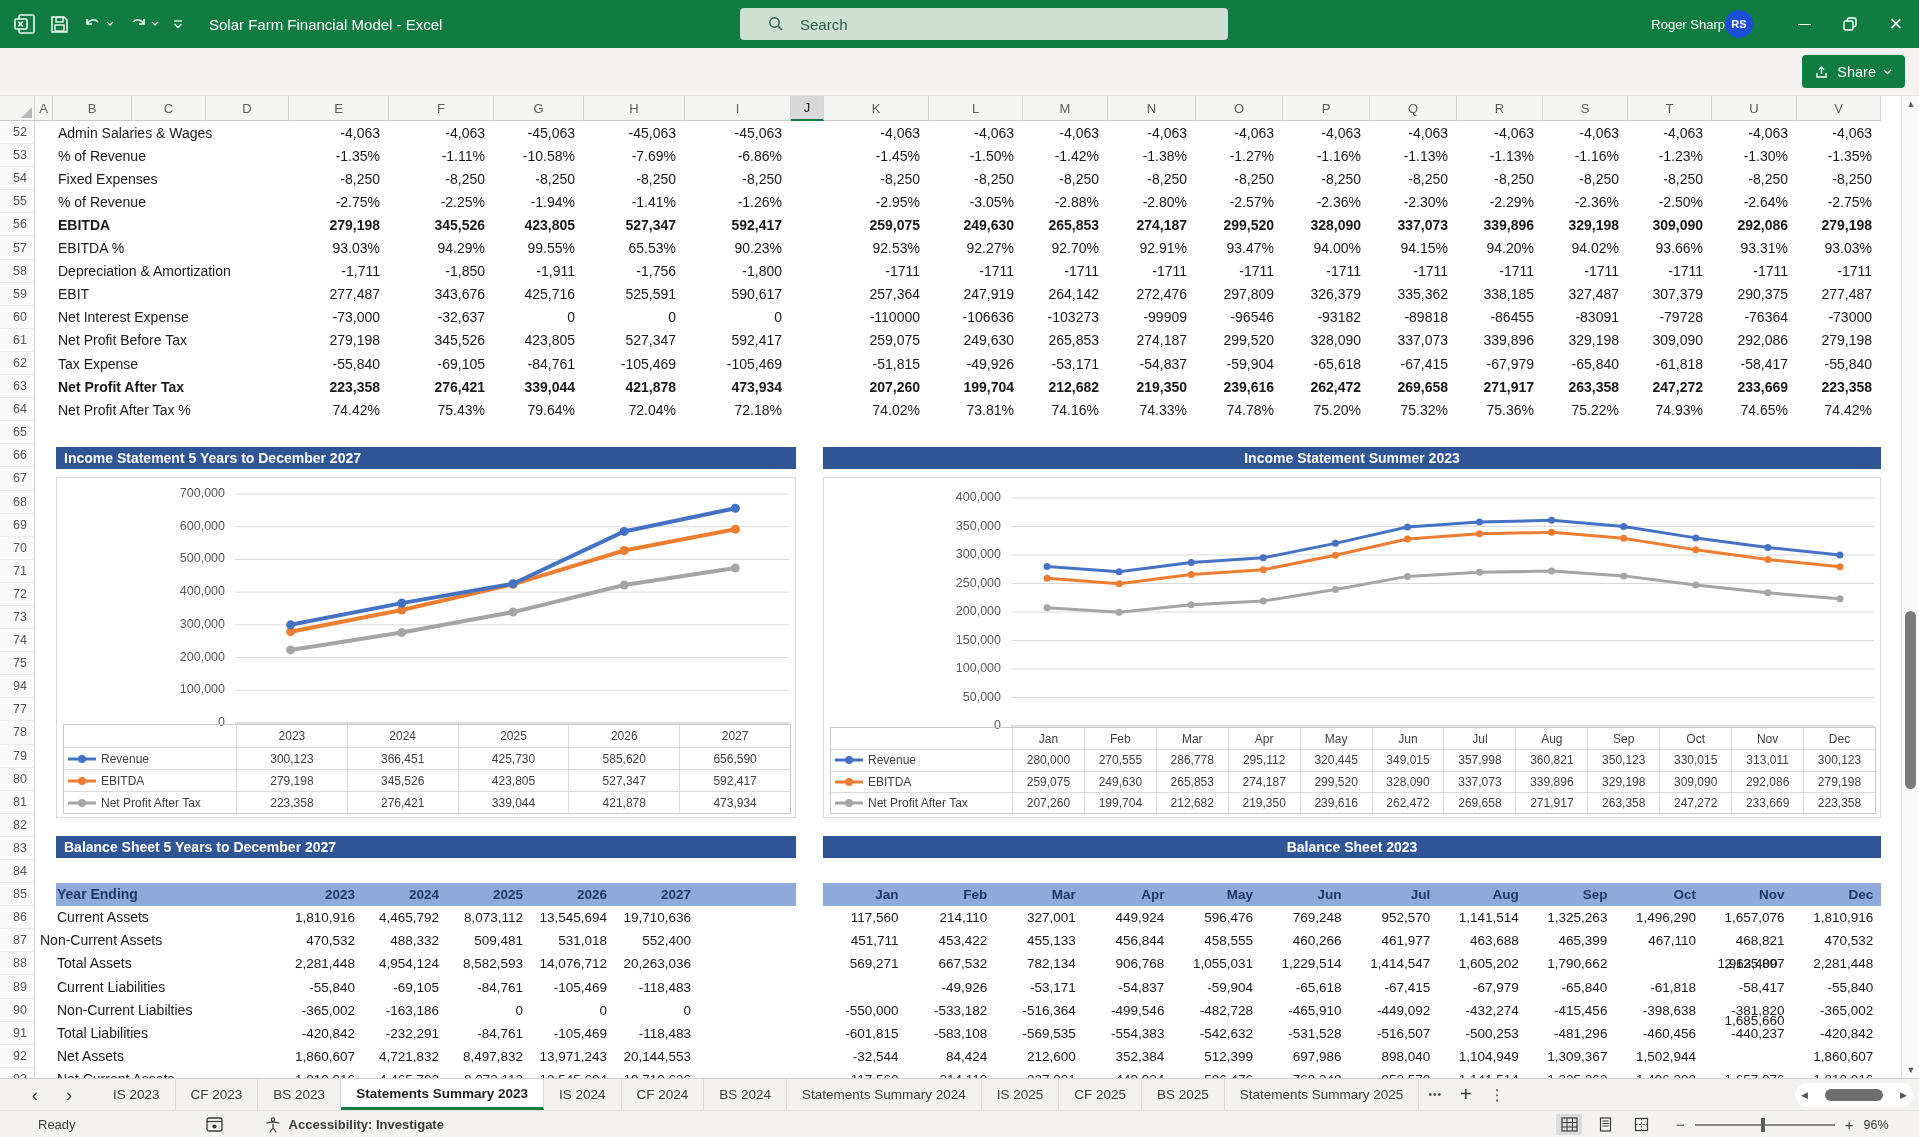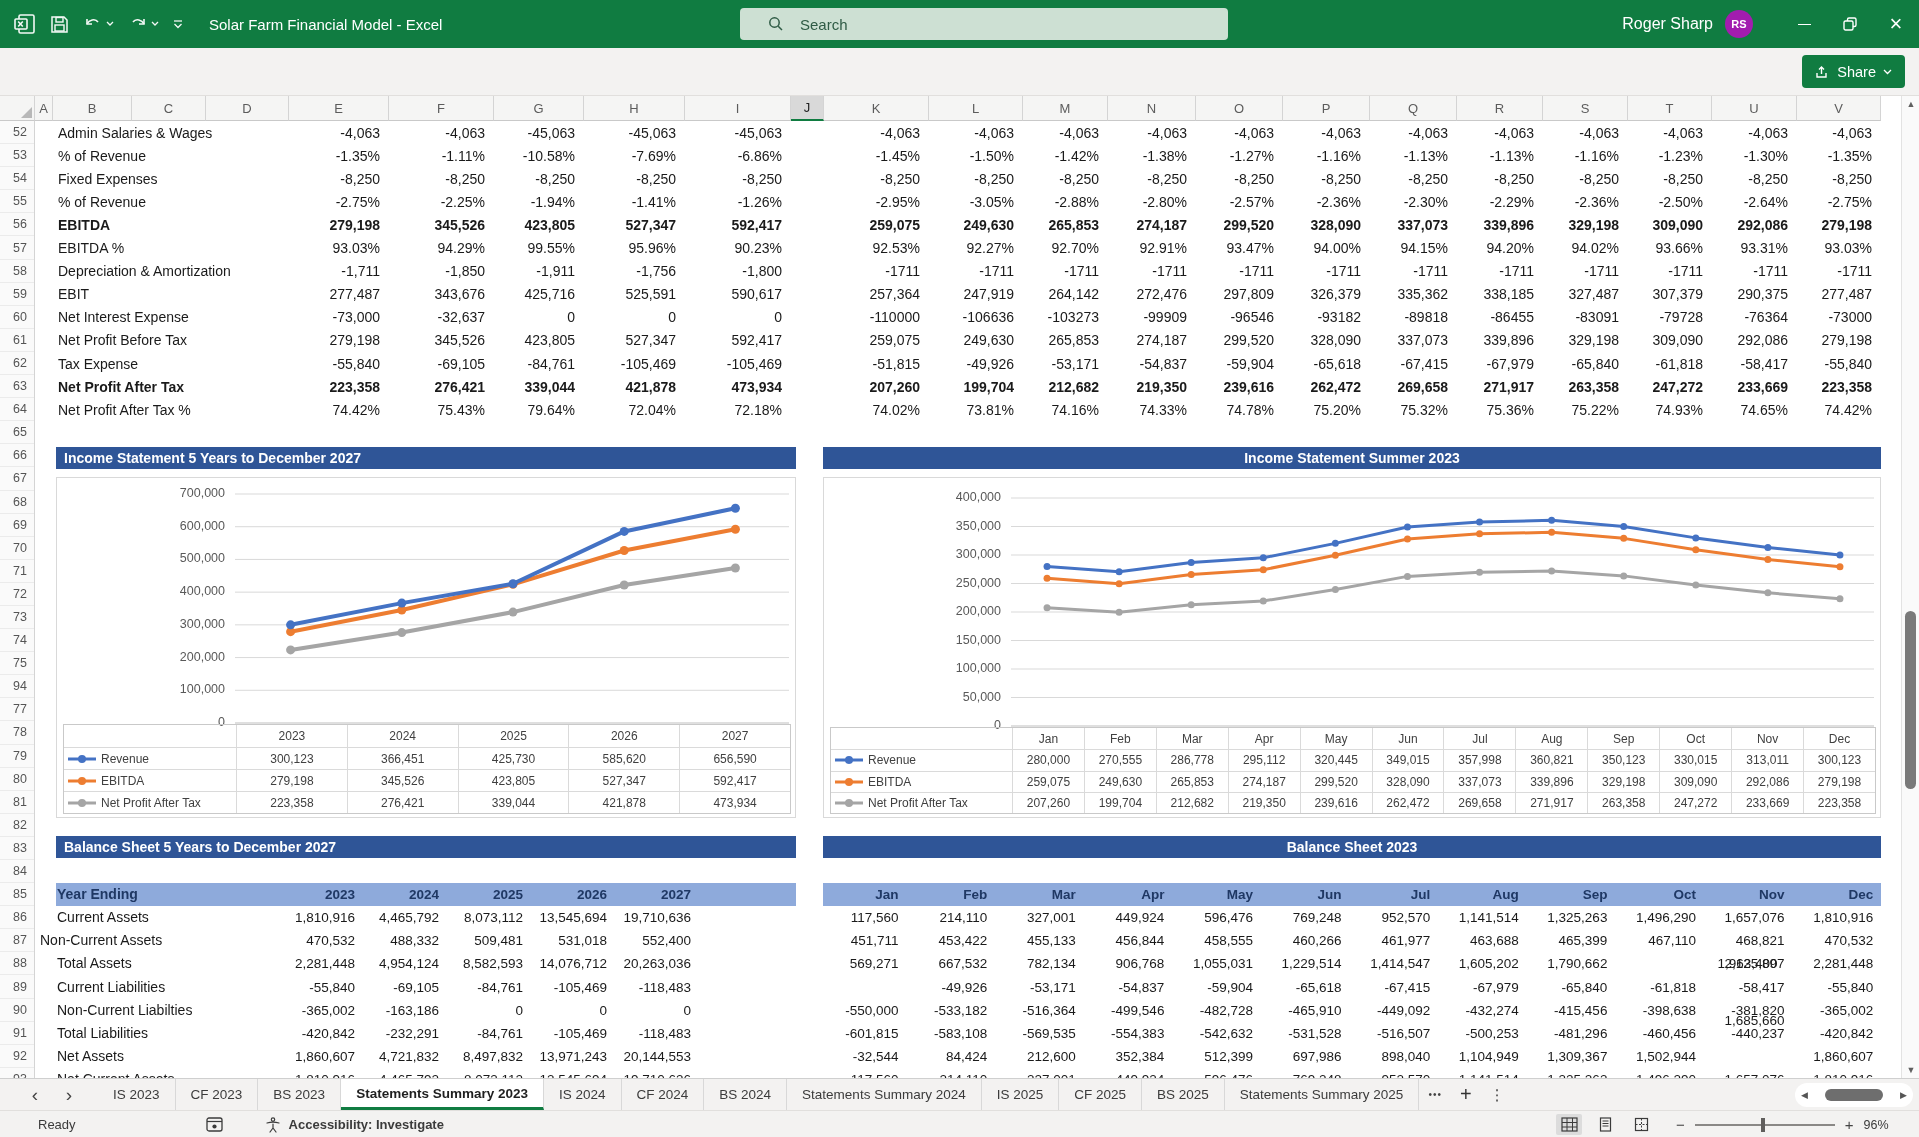--- a/index.html
+++ b/index.html
@@ -8,22 +8,22 @@
 
   
   .titlebar{position:absolute;top:0;left:0;right:0;height:48px;background:#107C41;color:#fff;display:flex;align-items:center}
   .qat{display:flex;align-items:center;gap:14px;padding-left:14px}
   .qat .ic{display:flex;align-items:center;gap:3px;opacity:.95}
   .doc-title{margin-left:26px;font-size:15px;white-space:nowrap}
   .search-pill{position:absolute;left:740px;top:8px;width:488px;height:32px;background:#CDE0D3;border-radius:4px;
                display:flex;align-items:center;color:#2F5B45;font-size:15px}
   .search-pill svg{margin-left:28px;margin-right:16px}
   .tb-right{position:absolute;right:0;top:0;height:48px;display:flex;align-items:center}
-  .user-name{font-size:16px;margin-right:12px}
-  .avatar{width:28px;height:28px;border-radius:50%;background:#a21caf;color:#fff;font-size:11px;font-weight:bold;
+  .user-name{font-size:13px;margin-right:0}
+  .avatar{width:28px;height:28px;border-radius:50%;background:#1d4ed8;color:#fff;font-size:11px;font-weight:bold;
           display:flex;align-items:center;justify-content:center;margin-right:28px}
   .winbtn{width:46px;height:48px;display:flex;align-items:center;justify-content:center;font-size:18px;color:#fff}
   .min-glyph{display:block;width:13px;border-top:1.6px solid #fff}
 
   
   .ribbon{position:absolute;top:48px;left:0;right:0;height:47px;background:#F3F2F1;border-bottom:1px solid #E1DFDD;
           display:flex;align-items:center;padding-left:16px}
   .ribbon-tab{padding:0 13px;font-size:14.5px;color:#323130;height:100%;display:flex;align-items:center;white-space:nowrap}
   .share-btn{position:absolute;right:14px;top:7px;height:33px;background:#107C41;color:#fff;border-radius:4px;
              display:flex;align-items:center;padding:0 13px;gap:7px;font-size:14.5px}
@@ -366,21 +366,21 @@
         <div class="cV" style="width: 84px;">309,090</div>
         <div class="cV" style="width: 85px;">292,086</div>
         <div class="cV" style="width: 84px;">279,198</div>
       </div>
       <div class="row" style="top: 115.5px;">
         <div class="cA"></div>
         <div class="cLabel">EBITDA %</div>
         <div class="cV" style="width: 100px;">93.03%</div>
         <div class="cV" style="width: 105px;">94.29%</div>
         <div class="cV" style="width: 90px;">99.55%</div>
-        <div class="cV" style="width: 101px;">95.96%</div>
+        <div class="cV" style="width: 101px;">65.53%</div>
         <div class="cV" style="width: 106px;">90.23%</div>
         <div class="cV" style="width: 33px;"></div>
         <div class="cV" style="width: 105px;">92.53%</div>
         <div class="cV" style="width: 94px;">92.27%</div>
         <div class="cV" style="width: 85px;">92.70%</div>
         <div class="cV" style="width: 88px;">92.91%</div>
         <div class="cV" style="width: 87px;">93.47%</div>
         <div class="cV" style="width: 87px;">94.00%</div>
         <div class="cV" style="width: 87px;">94.15%</div>
         <div class="cV" style="width: 86px;">94.20%</div>

